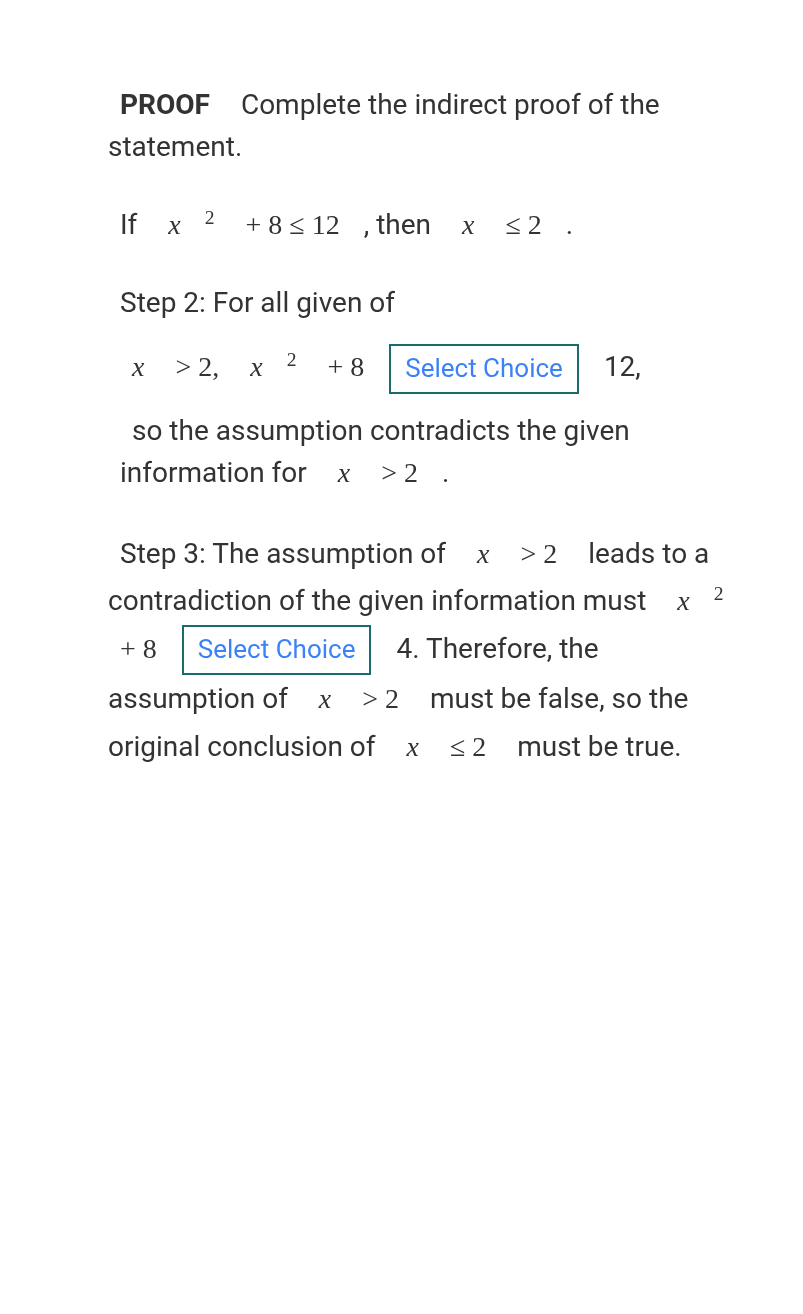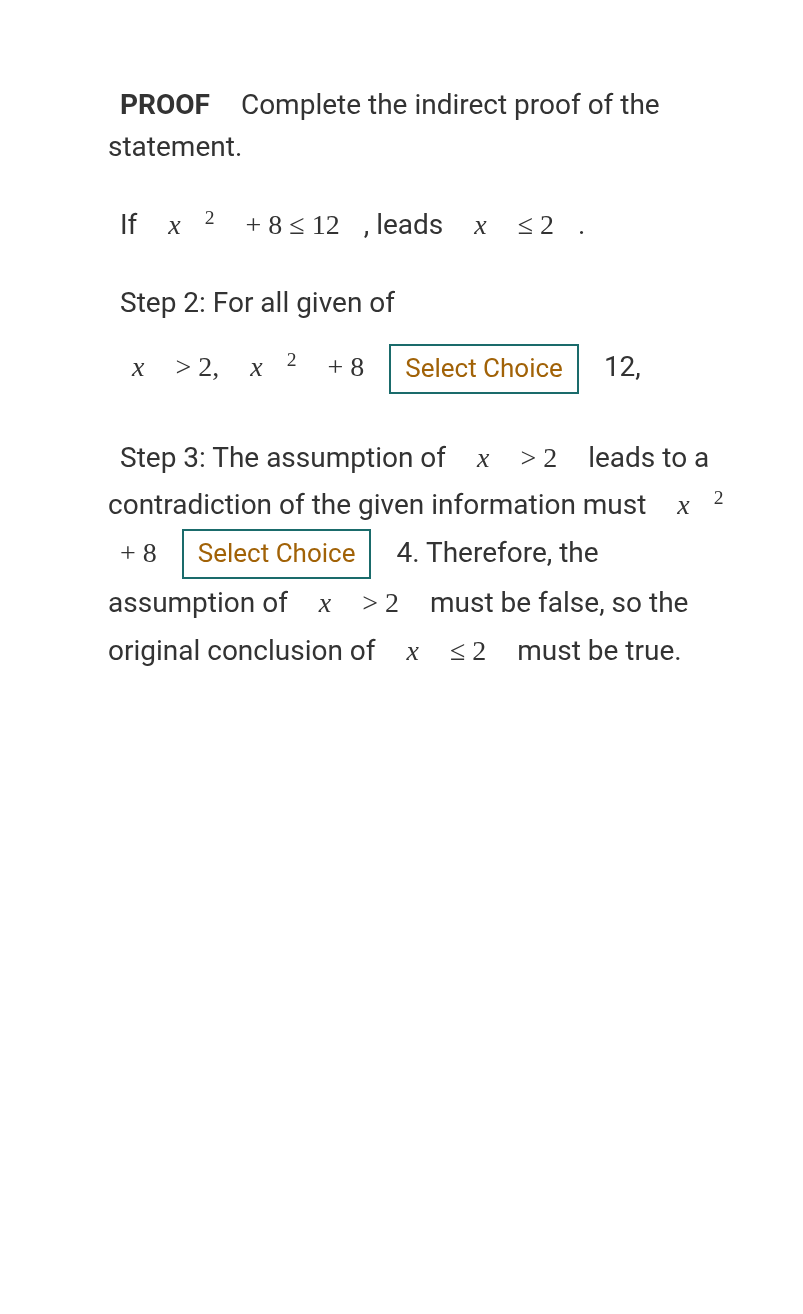--- a/index.html
+++ b/index.html
@@ -31,53 +31,56 @@
       font-style: normal;
     }
     sup {
       font-size: 0.7em;
       vertical-align: super;
       line-height: 0;
     }
     .select-choice {
       display: inline-block;
       border: 2px solid #1a6b6b;
-      color: #a16207;
+      color: #3b82f6;
       padding: 6px 14px;
       margin: 0 6px;
       font-size: 26px;
       vertical-align: middle;
       line-height: 1.3;
       cursor: pointer;
     }
     .step {
       margin-bottom: 36px;
     }
   </style>
 </head>
 <body>
 
 <div class="paragraph">
   <span class="bold">PROOF</span>
   <span>Complete the indirect proof of the statement.</span>
 </div>
 
 <div class="paragraph">
-  <span>If </span><span class="math">x</span><sup class="math-upright">2</sup><span class="math-upright"> + 8 ≤ 12</span><span>, leads </span><span class="math">x</span><span class="math-upright"> ≤ 2</span><span>.</span>
+  <span>If </span><span class="math">x</span><sup class="math-upright">2</sup><span class="math-upright"> + 8 ≤ 12</span><span>, then </span><span class="math">x</span><span class="math-upright"> ≤ 2</span><span>.</span>
 </div>
 
 <div class="step">
 </div>
 
 <div class="step">
   <div>Step 2: For all given of</div>
   <div style="line-height:2.2;">
     <span class="math">x</span><span class="math-upright"> &gt; 2,  </span><span class="math">x</span><sup class="math-upright">2</sup><span class="math-upright"> + 8</span>
     <span class="select-choice">Select Choice</span>
     <span>12,</span>
   </div>
+  <div>
+    <span>so the assumption contradicts the given information for </span><span class="math">x</span><span class="math-upright"> &gt; 2</span><span>.</span>
+  </div>
 </div>
 
 <div class="step" style="line-height:1.7;">
   <span>Step 3: The assumption of </span><span class="math">x</span><span class="math-upright"> &gt; 2</span><span> leads to a contradiction of the given information must </span><span class="math">x</span><sup class="math-upright">2</sup><span class="math-upright"> + 8</span>
   <span class="select-choice">Select Choice</span>
   <span>4. Therefore, the assumption of </span><span class="math">x</span><span class="math-upright"> &gt; 2</span><span> must be false, so the original conclusion of </span><span class="math">x</span><span class="math-upright"> ≤ 2</span><span> must be true.</span>
 </div>
 
 </body></html>

